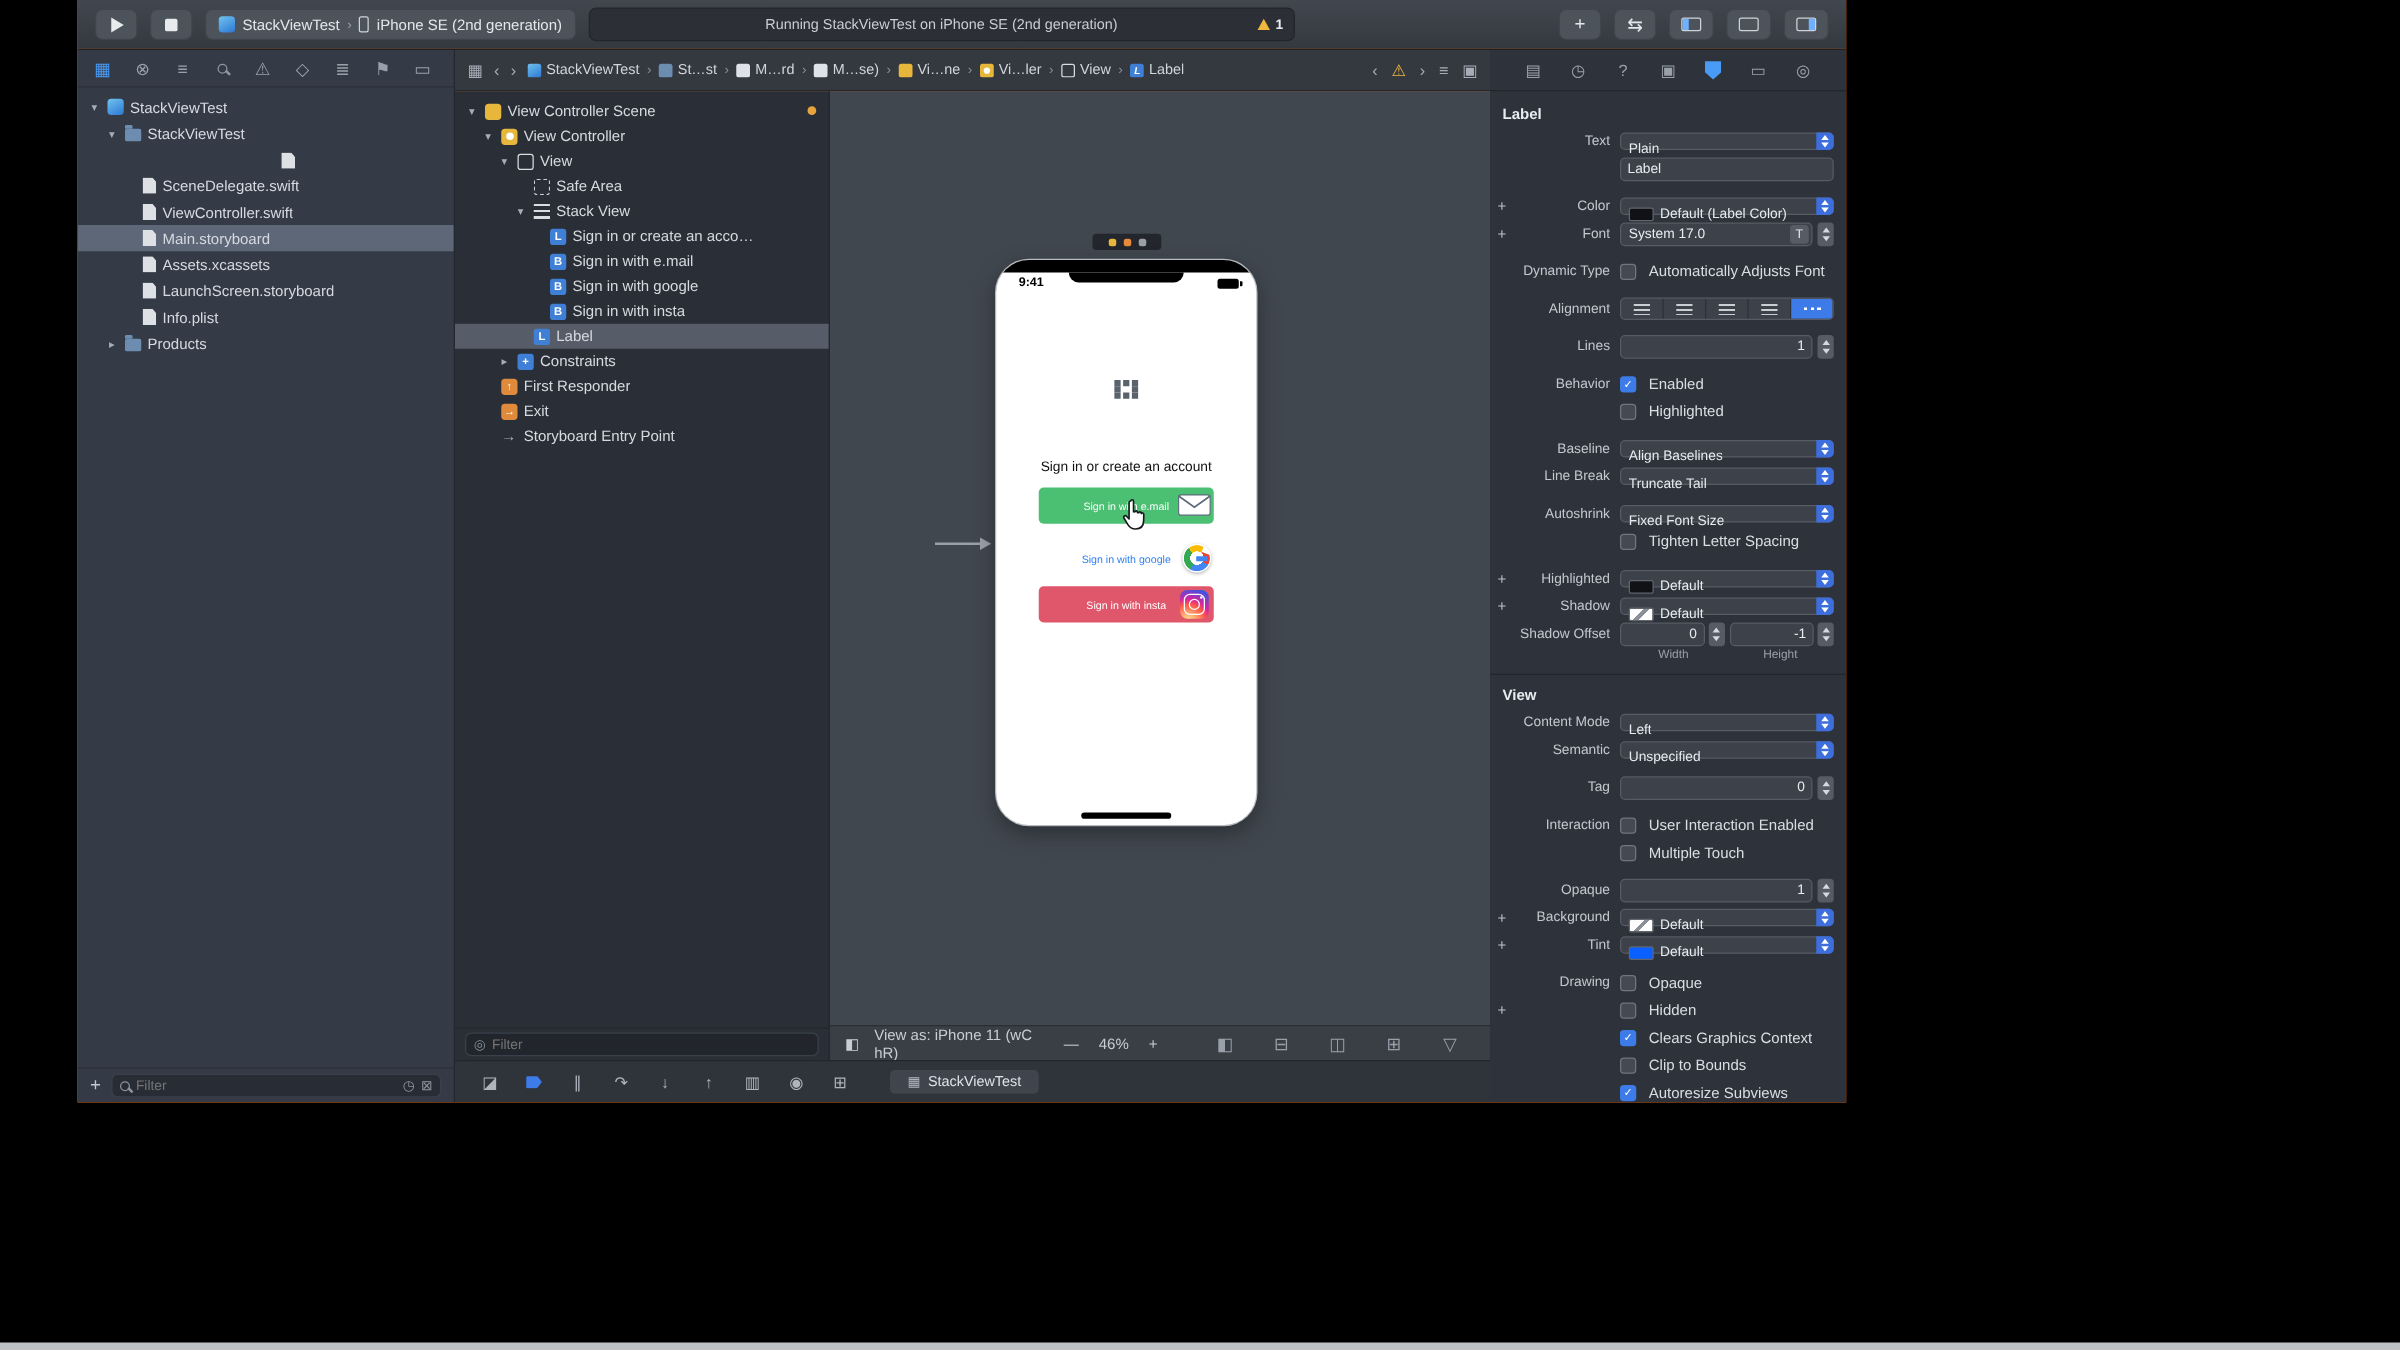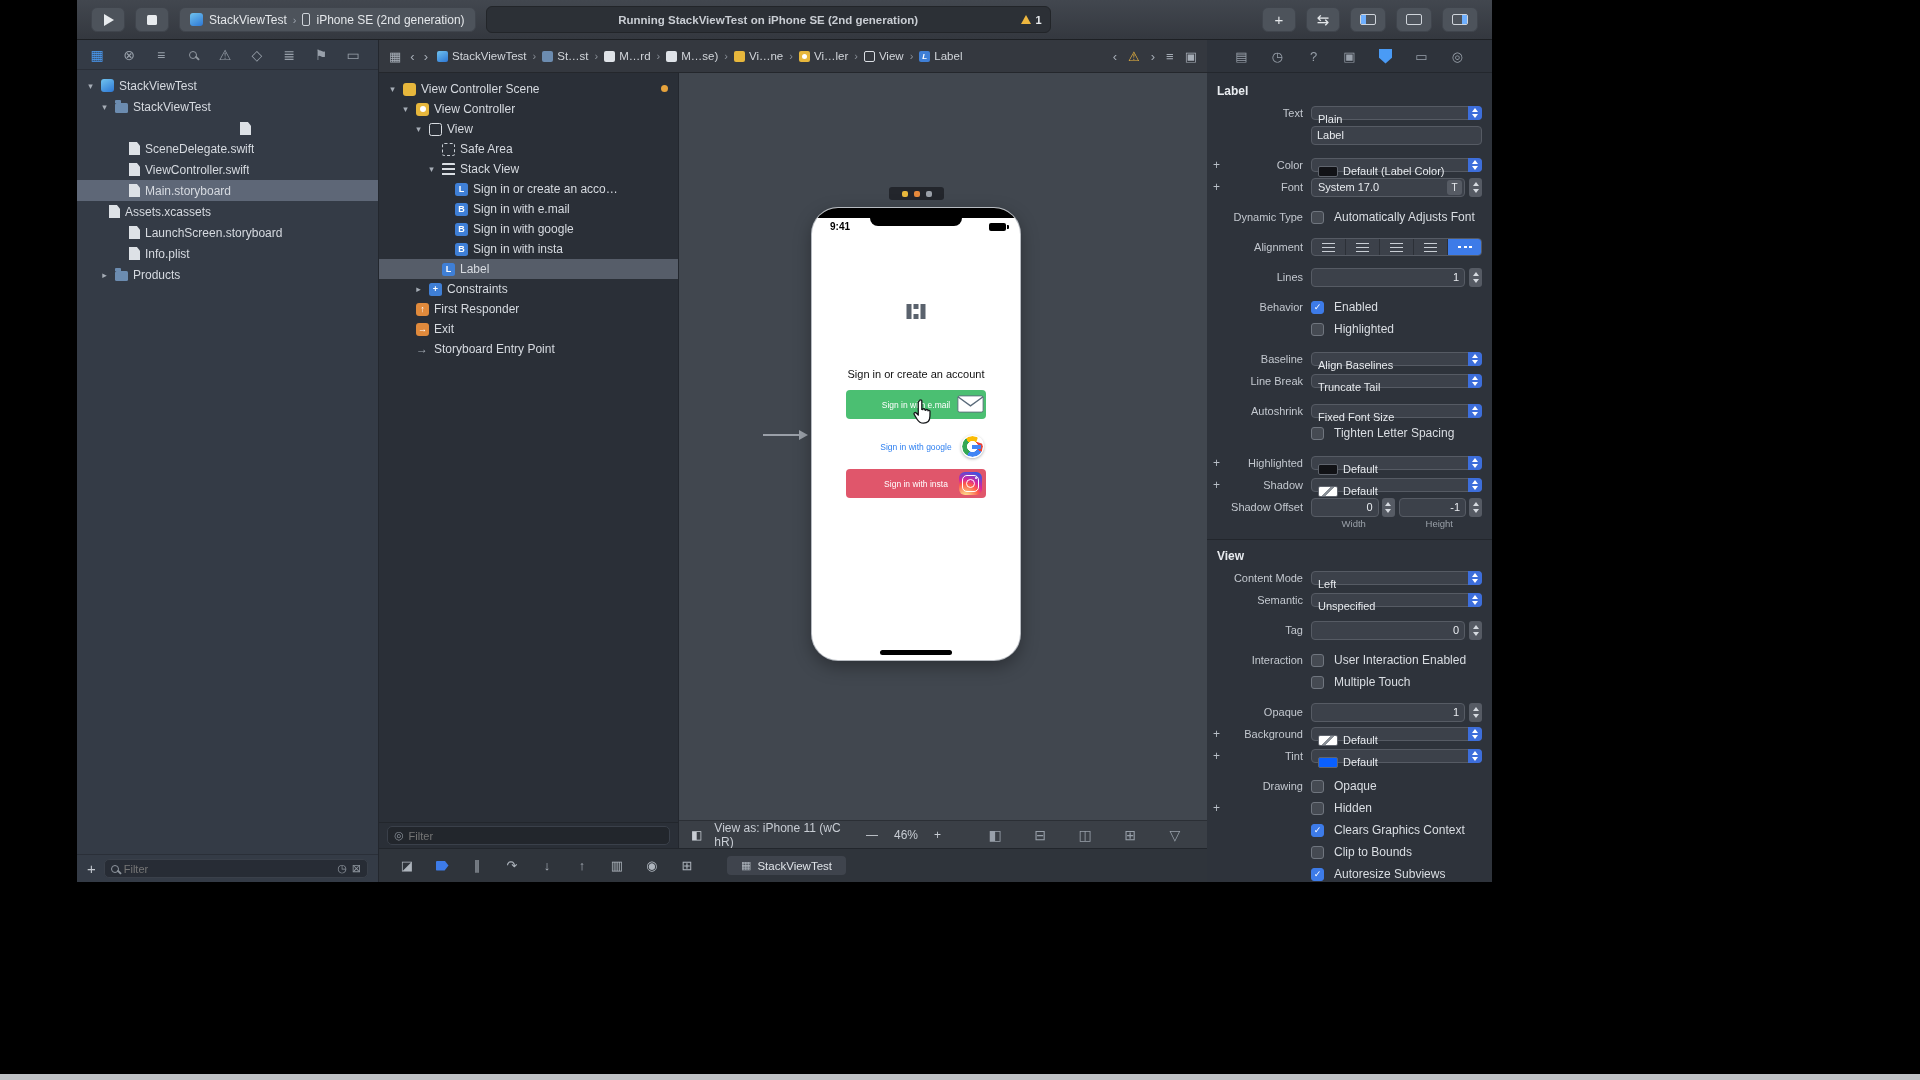--- a/index.html
+++ b/index.html
@@ -1,39 +1,39 @@
 <!DOCTYPE html>
 <html><head>
 <meta charset="utf-8">
 <style>
   * { box-sizing: border-box; margin: 0; padding: 0; }
   html,body { width:1920px; height:1080px; background:#000; overflow:hidden;
     font-family:"Liberation Sans", sans-serif; }
   .bottom-strip { position:absolute; left:0; top:1074px; width:1920px; height:6px; background:#bfc2c5; }
 
-  .screen { position:absolute; left:77px; top:0; width:1415px; height:882px;
+  .screen { position:absolute; left:62px; top:0; width:1415px; height:882px;
     background:#f97316; overflow:hidden; color:#d6dae0; font-size:12px; }
 
   
   .toolbar { height:40px; display:flex; align-items:center; gap:10px; padding:0 14px;
     background:linear-gradient(#42474f,#34383f); border-bottom:1px solid #1d2024; }
   .tb-btn { height:25px; min-width:34px; background:#4d535b; border:1px solid #40454d;
     border-radius:6px; display:flex; align-items:center; justify-content:center;
     color:#e4e7ea; font-size:15px; }
   .play-tri { width:0; height:0; border-left:10px solid #e8ebee; border-top:6px solid transparent;
     border-bottom:6px solid transparent; margin-left:2px; }
   .stop-sq { width:10px; height:10px; background:#e8ebee; border-radius:1.5px; }
   .scheme { height:25px; background:#4d535b; border:1px solid #40454d; border-radius:6px;
     display:flex; align-items:center; gap:6px; padding:0 10px; font-size:12px; color:#e4e7ea; }
   .scheme .sep { color:#9aa1ab; font-size:11px; }
   .app-ic { width:13px; height:13px; border-radius:3px; background:linear-gradient(150deg,#70c3ef,#2d77d4); }
   .phone-ic { width:8px; height:13px; border:1.5px solid #cfd4da; border-radius:2px; }
   .status { flex:1; max-width:565px; height:27px; background:#2c3036; border:1px solid #222529;
     border-radius:6px; display:flex; align-items:center; justify-content:center;
-    font-size:11.5px; color:#c9cdd3; position:relative;font-weight:bold; }
+    font-size:11.5px; color:#c9cdd3; position:relative; }
   .warn { position:absolute; right:8px; display:flex; align-items:center; gap:4px; color:#e8ebee; font-size:11px; }
   .warn-tri { width:0; height:0; border-left:5.5px solid transparent; border-right:5.5px solid transparent;
     border-bottom:9.5px solid #eeb73f; }
   .tb-right { margin-left:auto; display:flex; gap:10px; align-items:center; }
   .pt { width:36px; height:25px; background:#4d535b; border:1px solid #40454d; border-radius:6px;
     display:flex; align-items:center; justify-content:center; }
   .pt-inner { width:16px; height:11px; border:1.5px solid #cfd4da; border-radius:2px; position:relative; overflow:hidden; }
   .pt.nav .pt-inner::before { content:''; position:absolute; left:0; top:0; bottom:0; width:5px; background:#6fb0ff; }
   .pt.insp .pt-inner::before { content:''; position:absolute; right:0; top:0; bottom:0; width:5px; background:#6fb0ff; }
 
@@ -297,21 +297,21 @@
           <div class="trow" style="padding-left: 36px;">
             <span class="expander"></span>
             <span class="fi page"></span>
             <span class="tlabel">ViewController.swift</span>
           </div>
           <div class="trow sel" style="padding-left: 36px;">
             <span class="expander"></span>
             <span class="fi page"></span>
             <span class="tlabel">Main.storyboard</span>
           </div>
-          <div class="trow" style="padding-left: 16px;">
+          <div class="trow" style="padding-left: 36px;">
             <span class="expander"></span>
             <span class="fi page"></span>
             <span class="tlabel">Assets.xcassets</span>
           </div>
           <div class="trow" style="padding-left: 36px;">
             <span class="expander"></span>
             <span class="fi page"></span>
             <span class="tlabel">LaunchScreen.storyboard</span>
           </div>
           <div class="trow" style="padding-left: 36px;">

